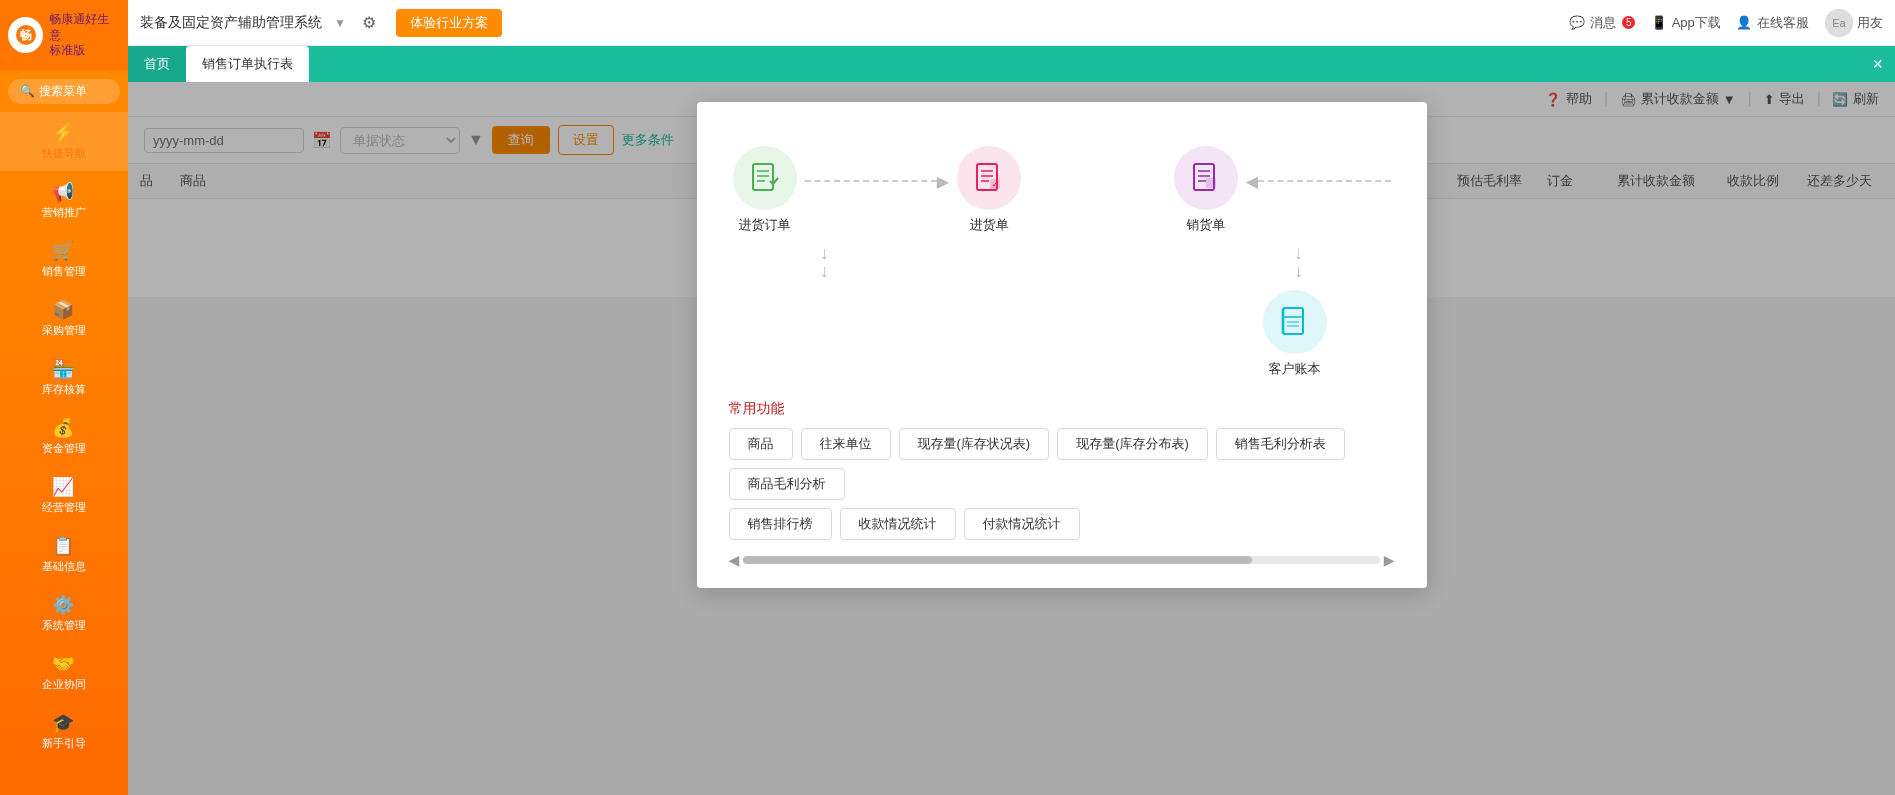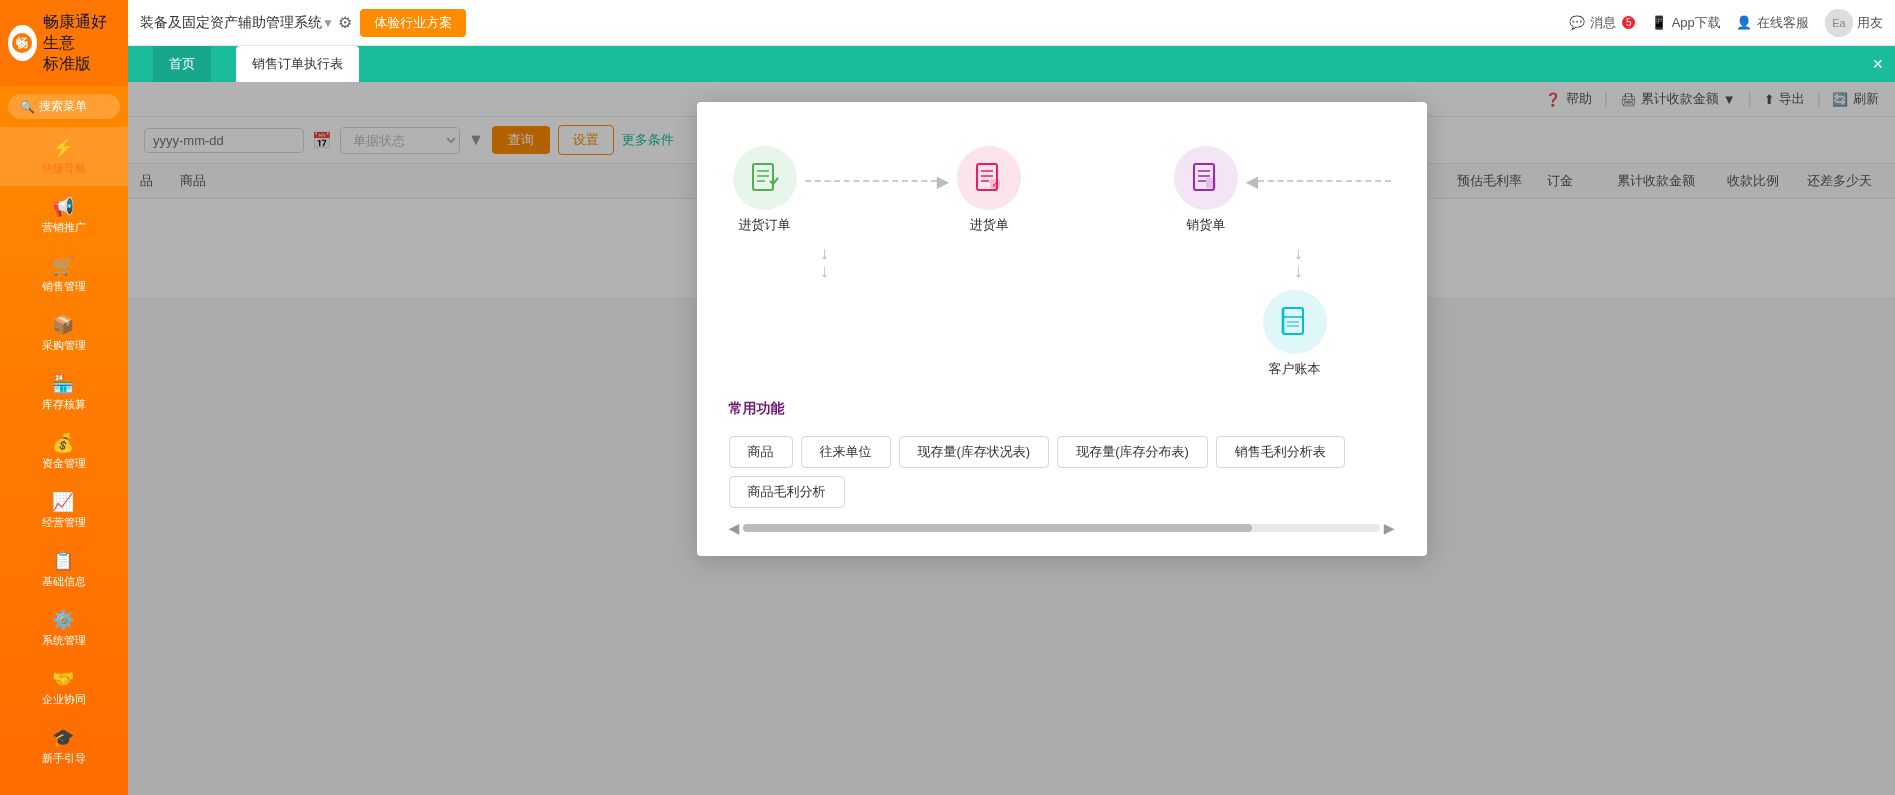--- a/index.html
+++ b/index.html
@@ -11,40 +11,40 @@
       background: linear-gradient(180deg, #ff8c00 0%, #ff6b00 100%);
       display: flex; flex-direction: column; z-index: 100;
     }
     .sidebar-logo {
       background: #ff7700; padding: 12px 8px; display: flex; align-items: center; gap: 6px;
     }
     .sidebar-logo-icon {
       width: 36px; height: 36px; background: white; border-radius: 50%;
       display: flex; align-items: center; justify-content: center; color: #ff7700; font-size: 18px; font-weight: bold;
     }
-    .sidebar-logo-text { color: #0f172a; font-size: 16px; line-height: 1.3; }
+    .sidebar-logo-text { color: #701a75; font-size: 12px; line-height: 1.3; }
     .sidebar-search {
       background: rgba(255,255,255,0.2); margin: 8px; border-radius: 16px;
       display: flex; align-items: center; padding: 4px 8px; cursor: pointer;
     }
     .sidebar-search span { color: white; font-size: 12px; margin-left: 4px; }
     .sidebar-nav { flex: 1; overflow-y: auto; }
     .sidebar-item {
       display: flex; flex-direction: column; align-items: center; padding: 10px 4px;
       color: white; font-size: 12px; cursor: pointer; position: relative;
     }
     .sidebar-item.active { background: rgba(255,255,255,0.15); }
     .sidebar-item-icon { font-size: 18px; margin-bottom: 2px; }
     .sidebar-item-label { font-size: 11px; text-align: center; }
 
     
     .header {
       position: fixed; left: 128px; top: 0; right: 0; height: 46px;
       background: white; display: flex; align-items: center; padding: 0 12px;
-      border-bottom: 1px solid #e8e8e8; z-index: 99; gap: 0;
+      border-bottom: 1px solid #e8e8e8; z-index: 99; gap: 12px;
     }
     .header-system-name { font-size: 14px; color: #333; font-weight: 500; }
     .header-dropdown { color: #999; font-size: 12px; cursor: pointer; }
     .header-gear { color: #666; font-size: 16px; cursor: pointer; margin-left: 4px; }
     .header-btn {
       background: #ff8c00; color: white; border: none; border-radius: 4px;
       padding: 5px 14px; font-size: 13px; cursor: pointer; margin-left: 8px;
     }
     .header-right { margin-left: auto; display: flex; align-items: center; gap: 16px; }
     .header-right-item { display: flex; align-items: center; gap: 4px; color: #555; font-size: 13px; cursor: pointer; }
@@ -54,21 +54,21 @@
     }
     .avatar { width: 28px; height: 28px; border-radius: 50%; background: #ddd; display: flex; align-items: center; justify-content: center; font-size: 12px; color: #666; }
 
     
     .tabs-bar {
       position: fixed; left: 128px; top: 46px; right: 0; height: 36px;
       background: #1abc9c; display: flex; align-items: stretch; z-index: 98;
     }
     .tab {
       display: flex; align-items: center; padding: 0 16px; font-size: 13px;
-      cursor: pointer; color: rgba(255,255,255,0.8); gap: 6px; position: relative; margin-left: 25px;
+      cursor: pointer; color: rgba(255,255,255,0.8); gap: 6px; position: relative;
     }
     .tab.home { background: rgba(0,0,0,0.1); color: white; }
     .tab.active { background: white; color: #333; border-radius: 4px 4px 0 0; }
     .tab-close-x { position: absolute; right: 16px; top: 50%; transform: translateY(-50%); font-size: 13px; color: #999; }
     .tabs-close-all { margin-left: auto; display: flex; align-items: center; padding: 0 12px; color: white; font-size: 18px; cursor: pointer; }
 
     
     .main-content {
       position: fixed; left: 128px; top: 82px; right: 0; bottom: 0;
       background: #f5f5f5; overflow: hidden;
@@ -138,21 +138,21 @@
     .flow-circle.red { background: #fce4ec; color: #e91e63; }
     .flow-circle.purple { background: #f3e5f5; color: #9c27b0; }
     .flow-circle.orange { background: #fff3e0; color: #ff9800; }
     .flow-circle.blue { background: #e3f2fd; color: #2196f3; }
     .flow-circle.crimson { background: #fde8e8; color: #e53935; }
     .flow-circle.cyan { background: #e0f7fa; color: #00bcd4; }
     .flow-label { font-size: 13px; color: #333; text-align: center; }
 
     
     .common-funcs { margin-top: 8px; }
-    .common-funcs-title { font-size: 14px; color: #701a75; margin-bottom: 18px; font-weight: 700; }
+    .common-funcs-title { font-size: 14px; color: #b91c1c; margin-bottom: 10px; font-weight: 400; }
     .func-buttons { display: flex; flex-wrap: wrap; gap: 8px; margin-bottom: 8px; }
     .func-btn {
       border: 1px solid #d9d9d9; background: white; color: #333; border-radius: 4px;
       padding: 6px 18px; font-size: 13px; cursor: pointer;
     }
 
     
     .scroll-bar {
       margin-top: 12px; display: flex; align-items: center; gap: 4px;
     }
@@ -449,20 +449,25 @@
       <div class="common-funcs">
         <div class="common-funcs-title">常用功能</div>
         <div class="func-buttons">
           <button class="func-btn">商品</button>
           <button class="func-btn">往来单位</button>
           <button class="func-btn">现存量(库存状况表)</button>
           <button class="func-btn">现存量(库存分布表)</button>
           <button class="func-btn">销售毛利分析表</button>
           <button class="func-btn">商品毛利分析</button>
         </div>
+        <div class="func-buttons">
+          <button class="func-btn">销售排行榜</button>
+          <button class="func-btn">收款情况统计</button>
+          <button class="func-btn">付款情况统计</button>
+        </div>
 
         <div class="scroll-bar">
           <span class="scroll-arrow">◀</span>
           <div class="scroll-track">
             <div class="scroll-thumb"></div>
           </div>
           <span class="scroll-arrow">▶</span>
         </div>
       </div>
     </div>

